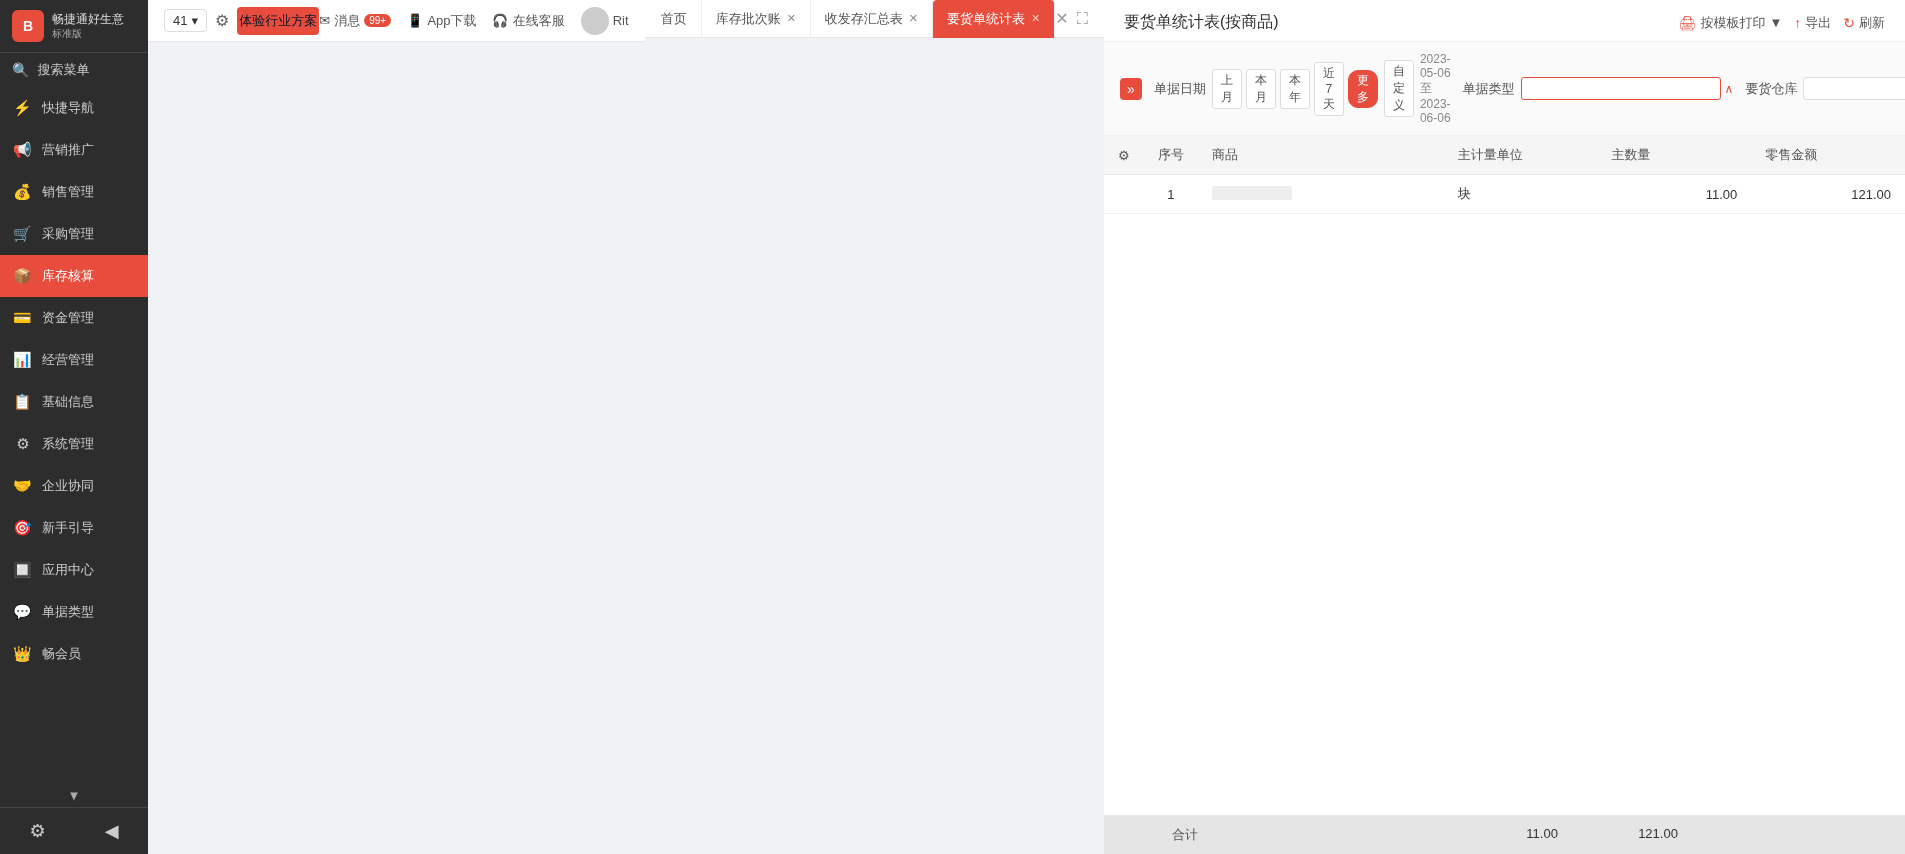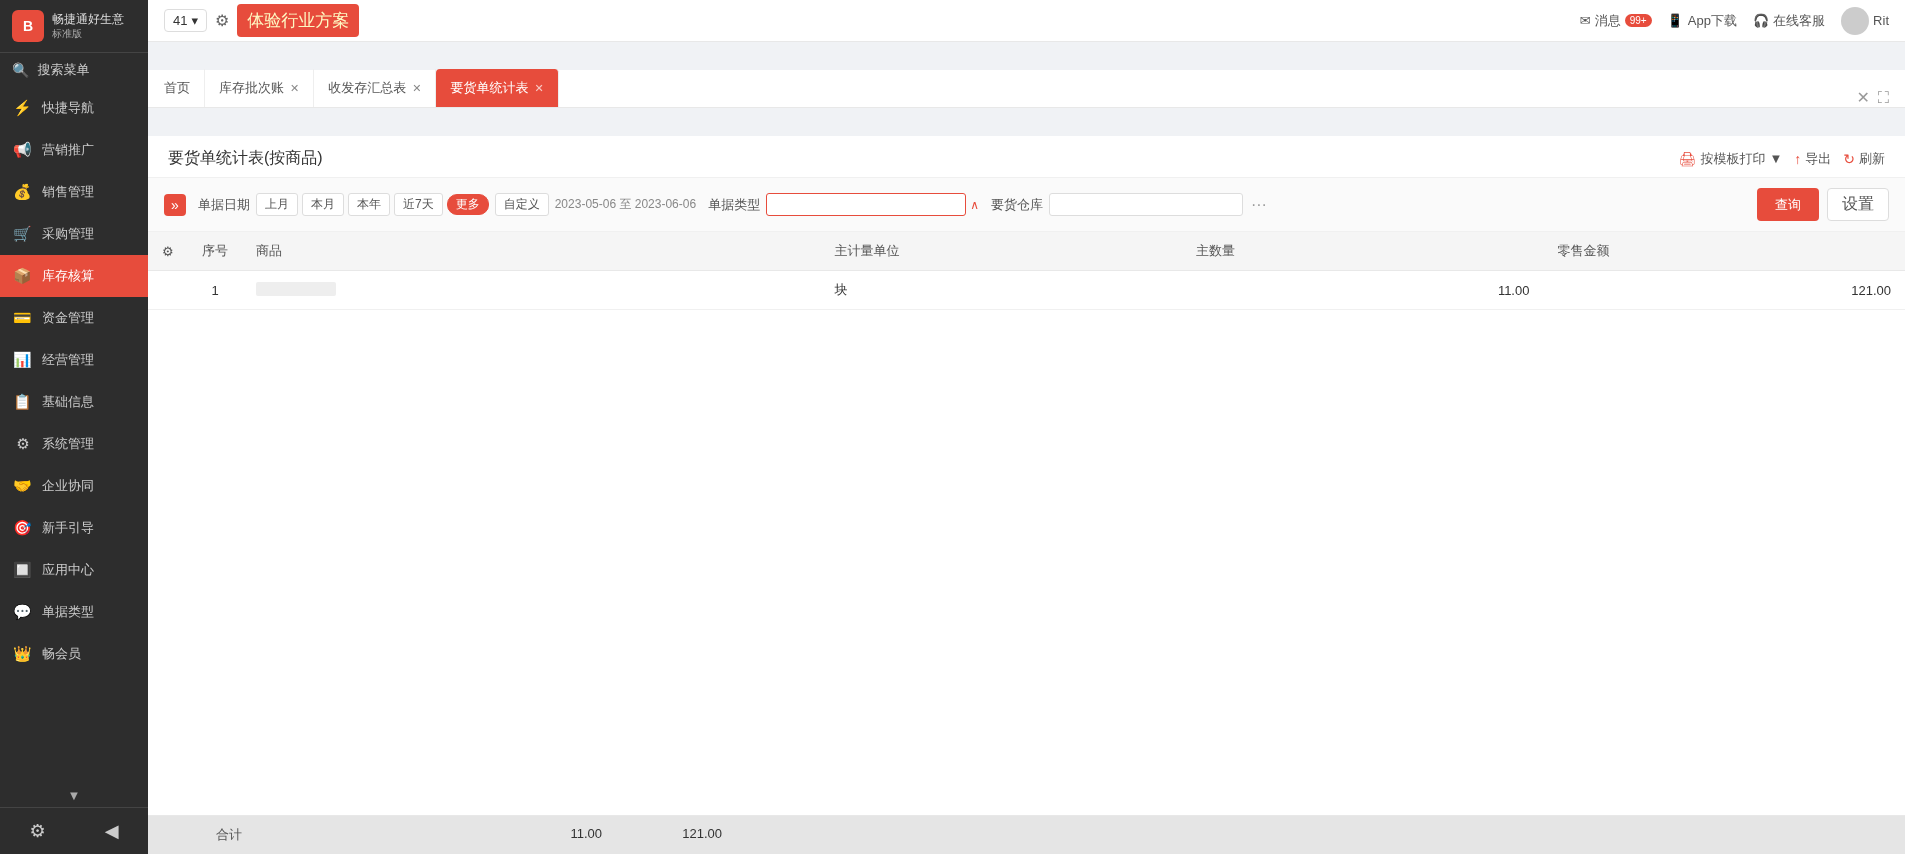--- a/index.html
+++ b/index.html
@@ -25,35 +25,35 @@
     .nav-item { display: flex; align-items: center; padding: 10px 12px; cursor: pointer; color: #ccc; font-size: 13px; transition: background 0.2s; }
     .nav-item.active { background: #e74c3c; color: white; }
     .nav-item .nav-icon { width: 22px; height: 22px; margin-right: 8px; display: flex; align-items: center; justify-content: center; font-size: 15px; flex-shrink: 0; }
 
     .sidebar-bottom { border-top: 1px solid #444; padding: 8px 0; display: flex; justify-content: space-around; }
     .sidebar-bottom-btn { color: #ccc; cursor: pointer; font-size: 18px; padding: 4px 8px; }
 
     .sidebar-scroll-btn { display: flex; align-items: center; justify-content: center; padding: 4px; cursor: pointer; color: #aaa; }
 
     
-    .main-content { flex: 1; display: flex; flex-direction: column; overflow: hidden; gap: 28px; }
+    .main-content { flex: 1; display: flex; flex-direction: row; overflow: hidden; }
 
     
     .top-bar { background: #fff; height: 42px; display: flex; align-items: center; padding: 0 16px; border-bottom: 1px solid #e8e8e8; justify-content: space-between; flex-shrink: 0; }
     .top-bar-left { display: flex; align-items: center; gap: 8px; }
     .store-selector { display: flex; align-items: center; gap: 4px; color: #333; font-size: 13px; cursor: pointer; border: 1px solid #ddd; border-radius: 4px; padding: 3px 8px; }
-    .trial-btn { background: #e74c3c; color: #fef9c3; border: none; padding: 5px 10px; border-radius: 4px; font-size: 17px; cursor: pointer; }
+    .trial-btn { background: #e74c3c; color: #0f172a; border: none; padding: 5px 2px; border-radius: 4px; font-size: 13px; cursor: pointer; }
     .settings-icon { color: #666; cursor: pointer; font-size: 16px; }
     .top-bar-right { display: flex; align-items: center; gap: 16px; color: #555; font-size: 13px; }
     .top-bar-right-item { display: flex; align-items: center; gap: 4px; cursor: pointer; }
     .badge { background: #e74c3c; color: white; border-radius: 10px; padding: 1px 5px; font-size: 10px; }
     .avatar { width: 28px; height: 28px; background: #ccc; border-radius: 50%; }
 
     
-    .tab-bar { background: #fff; display: flex; align-items: flex-end; border-bottom: 1px solid #e8e8e8; height: 38px; padding: 0 8px; flex-shrink: 0; }
+    .tab-bar { background: #fff; display: flex; align-items: center; border-bottom: 1px solid #e8e8e8; height: 38px; padding: 0 8px; flex-shrink: 0; }
     .tab-item { display: flex; align-items: center; padding: 0 14px; height: 38px; font-size: 13px; color: #555; cursor: pointer; border-right: 1px solid #eee; white-space: nowrap; }
     .tab-item:first-child { padding-left: 8px; }
     .tab-item.active { background: #e74c3c; color: white; border-radius: 4px 4px 0 0; }
     .tab-item .close-x { margin-left: 6px; font-size: 11px; opacity: 0.7; }
     .tab-spacer { flex: 1; }
     .tab-controls { display: flex; align-items: center; gap: 8px; padding-right: 8px; }
     .tab-control-btn { color: #999; cursor: pointer; font-size: 16px; }
 
     
     .page-content { flex: 1; background: #fff; overflow: hidden; display: flex; flex-direction: column; }

